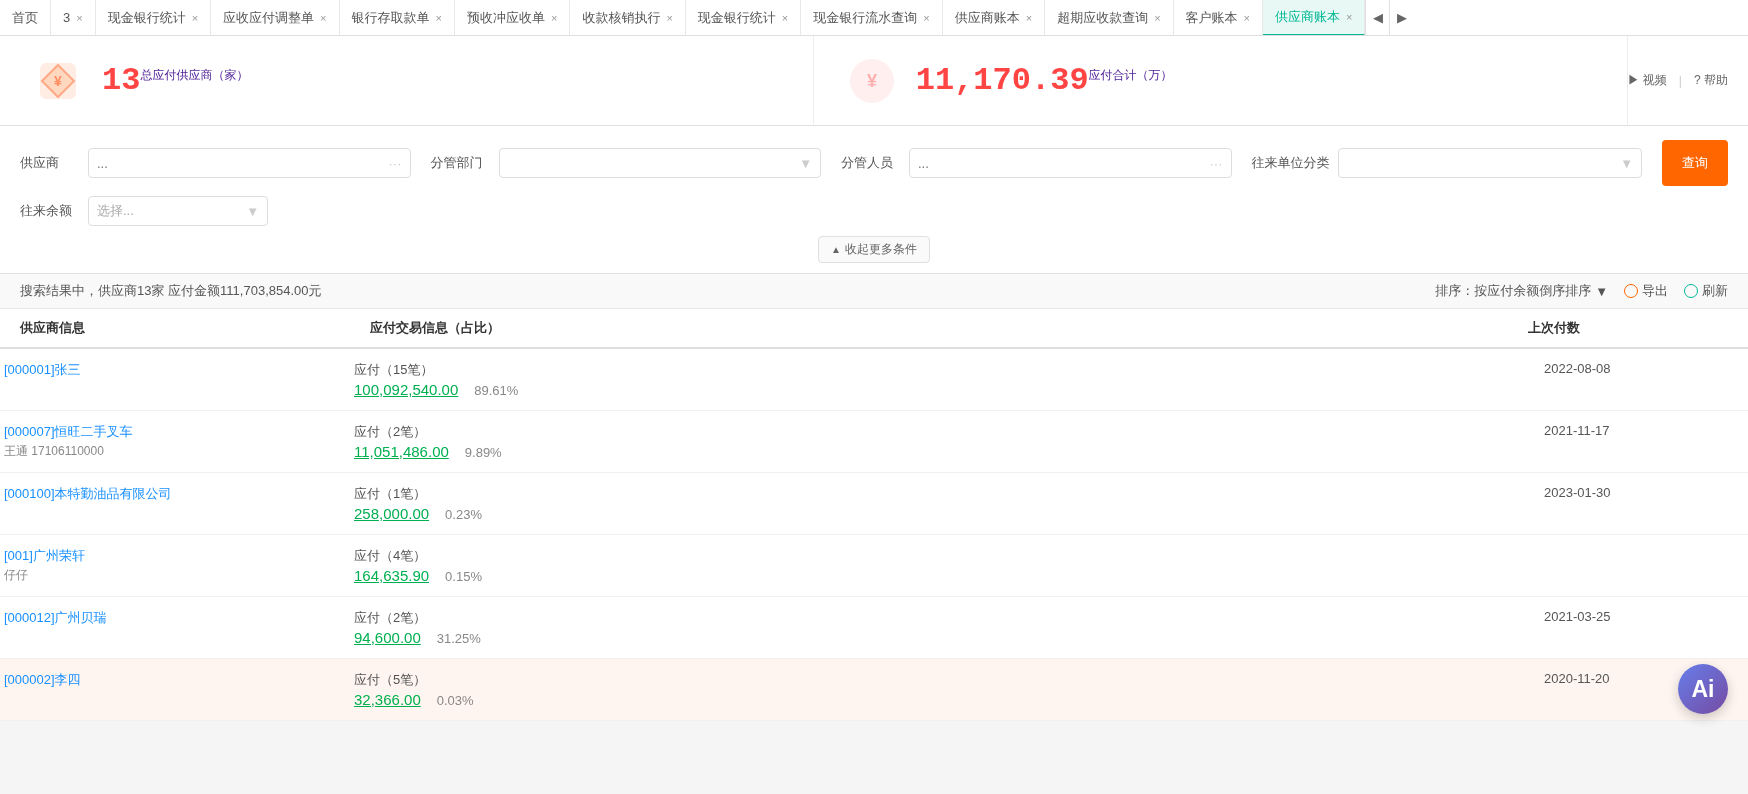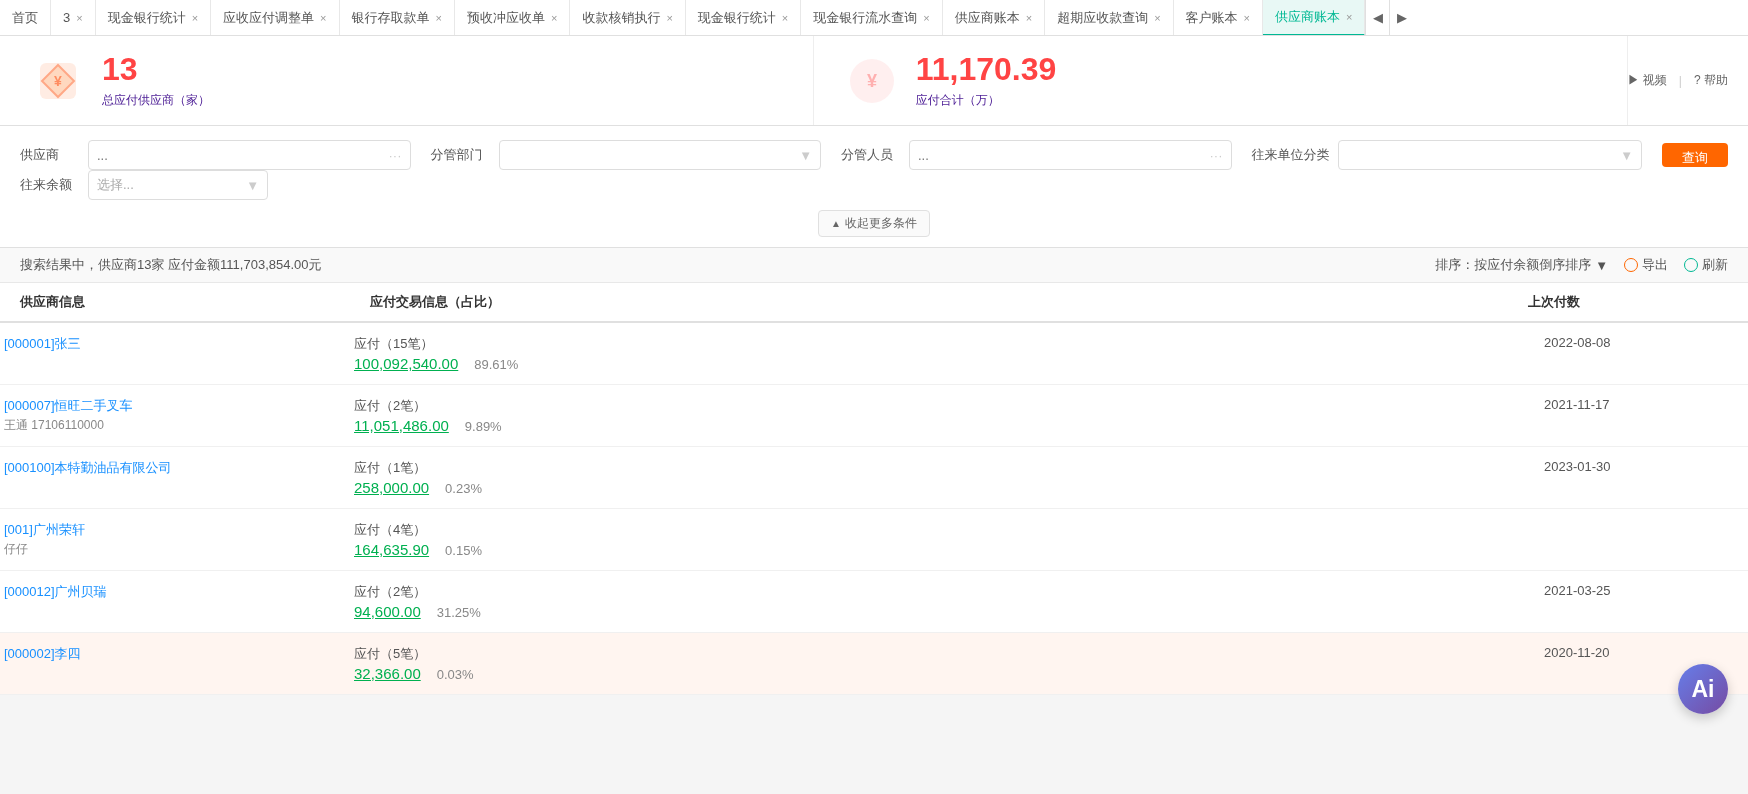--- a/index.html
+++ b/index.html
@@ -23,48 +23,48 @@
     .stats-bar {
       display: flex; align-items: stretch; background: #fff; border-bottom: 1px solid #e0e0e0;
       height: 90px;
     }
     .stat-item {
       display: flex; align-items: center; padding: 0 30px; border-right: 1px solid #eee;
       flex: 1;
     }
     .stat-icon { width: 56px; height: 56px; margin-right: 16px; display: flex; align-items: center; justify-content: center; }
     .stat-icon svg { width: 52px; height: 52px; }
-    .stat-text { display: flex; flex-direction: column; }
+    .stat-text { display: flex; flex-direction: row; font-family: Liberation Mono, monospace; }
     .stat-number { font-size: 32px; font-weight: bold; color: #ff4444; line-height: 1.1; }
     .stat-label { font-size: 12px; color: #4c1d95; margin-top: 4px; }
     .stat-right { margin-left: auto; display: flex; align-items: center; gap: 12px; font-size: 12px; color: #666; padding-right: 20px; }
     .stat-right span { cursor: pointer; }
 
     
     .filter-area {
       background: #fff; padding: 14px 20px 10px; border-bottom: 1px solid #e0e0e0;
     }
-    .filter-row { display: flex; align-items: center; gap: 20px; }
+    .filter-row { display: flex; align-items: center; margin-bottom: 10px; gap: 20px; }
     .filter-item { display: flex; align-items: center; gap: 8px; flex: 1; }
     .filter-label { font-size: 13px; color: #555; white-space: nowrap; min-width: 60px; }
     .filter-input-wrap {
       flex: 1; display: flex; align-items: center; border: 1px solid #ddd; border-radius: 4px;
       height: 30px; padding: 0 8px; background: #fff;
     }
     .filter-input-wrap input { border: none; outline: none; flex: 1; font-size: 13px; color: #aaa; }
     .filter-input-wrap .dots { color: #ccc; }
     .filter-select {
       flex: 1; height: 30px; border: 1px solid #ddd; border-radius: 4px;
       padding: 0 8px; font-size: 13px; background: #fff; display: flex; align-items: center;
       justify-content: space-between; cursor: pointer;
     }
     .filter-select span { color: #ccc; }
     .btn-query {
       background: #ff6600; color: #fff; border: none; border-radius: 4px;
-      padding: 6px 20px; font-size: 13px; cursor: pointer; height: 24px;
+      padding: 6px 20px; font-size: 13px; cursor: pointer; height: 46px;
       white-space: nowrap;
     }
     .collapse-btn {
       display: flex; align-items: center; justify-content: center; gap: 4px;
       color: #666; font-size: 12px; cursor: pointer; padding: 4px 12px;
       border: 1px solid #e0e0e0; border-radius: 4px; background: #fafafa;
       margin: 0 auto; width: fit-content;
     }
     .chevron-up { font-size: 10px; }
 

